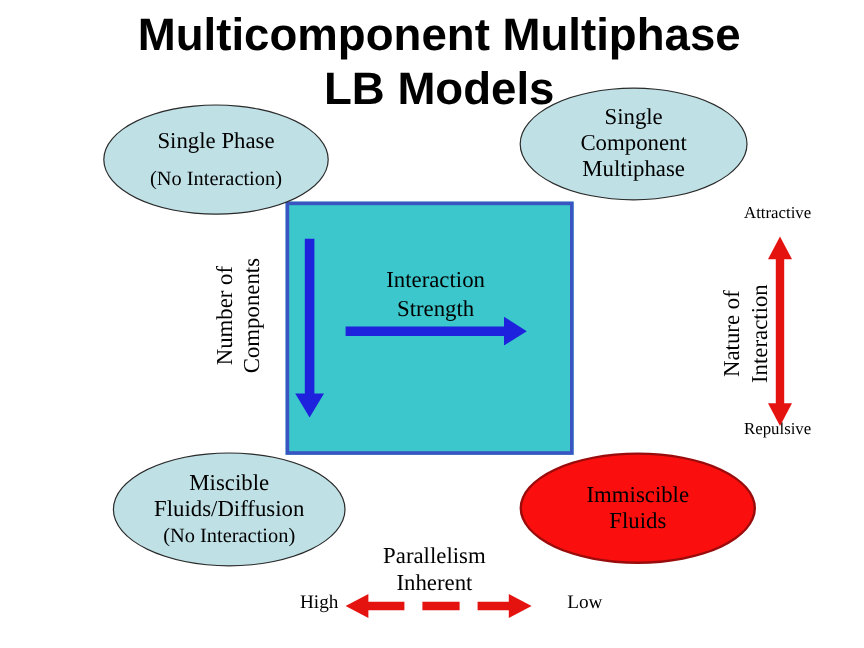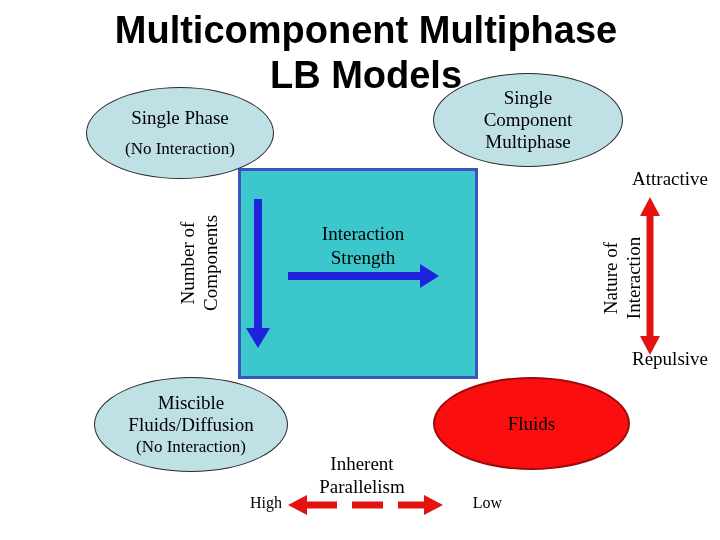--- a/index.html
+++ b/index.html
@@ -31,21 +31,21 @@
           background:var(--square-fill);border:3px solid var(--square-border);}
   .center-label{position:absolute;left:281px;top:222px;width:164px;text-align:center;
                 font-size:19px;line-height:24px;}
   .center-label span{display:block;}
   .vlabel{position:absolute;width:112px;height:48px;display:flex;flex-direction:column;
           justify-content:center;align-items:center;text-align:center;
           font-size:19px;line-height:23px;transform:rotate(-90deg);}
   .vlabel span{display:block;}
   .v-left{left:143px;top:239px;}
   .v-right{left:566px;top:254px;}
-  .side-label{position:absolute;width:120px;text-align:right;font-size:19px;line-height:22px;}
+  .side-label{position:absolute;width:120px;text-align:center;font-size:14px;line-height:22px;}
   .lbl-attractive{left:588px;top:168px;}
   .lbl-repulsive{left:588px;top:348px;}
   .bottom-label{position:absolute;left:292px;top:452px;width:140px;text-align:center;
                 font-size:19px;line-height:23px;}
   .bottom-label span{display:block;}
   .end-label{position:absolute;width:54px;font-size:16px;line-height:24px;top:491px;}
   .lbl-high{left:228px;text-align:right;}
   .lbl-low{left:448px;text-align:right;}
   .overlay{position:absolute;left:0;top:0;width:720px;height:540px;pointer-events:none;}
   .shaft-blue{stroke:var(--blue-arrow);stroke-width:8;fill:none;}
@@ -82,39 +82,40 @@
     <span>Multiphase</span>
   </div>
 
   <div class="ellipse pale e-bl">
     <span>Miscible</span>
     <span>Fluids/Diffusion</span>
     <span class="small">(No Interaction)</span>
   </div>
 
   <div class="ellipse red e-br">
+    <span>Immiscible</span>
     <span>Fluids</span>
   </div>
 
   <div class="vlabel v-left">
     <span>Number of</span>
     <span>Components</span>
   </div>
 
   <div class="vlabel v-right">
     <span>Nature of</span>
     <span>Interaction</span>
   </div>
 
   <div class="side-label lbl-attractive">Attractive</div>
   <div class="side-label lbl-repulsive">Repulsive</div>
 
   <div class="bottom-label">
+    <span>Parallelism</span>
     <span>Inherent</span>
-    <span>Parallelism</span>
   </div>
 
   <div class="end-label lbl-high">High</div>
   <div class="end-label lbl-low">Low</div>
 
   <svg class="overlay" viewBox="0 0 720 540" xmlns="http://www.w3.org/2000/svg">
     <g>
       <line class="shaft-blue" x1="258" y1="199" x2="258" y2="331"></line>
       <polygon class="head-blue" points="246,328 270,328 258,348"></polygon>
     </g>

